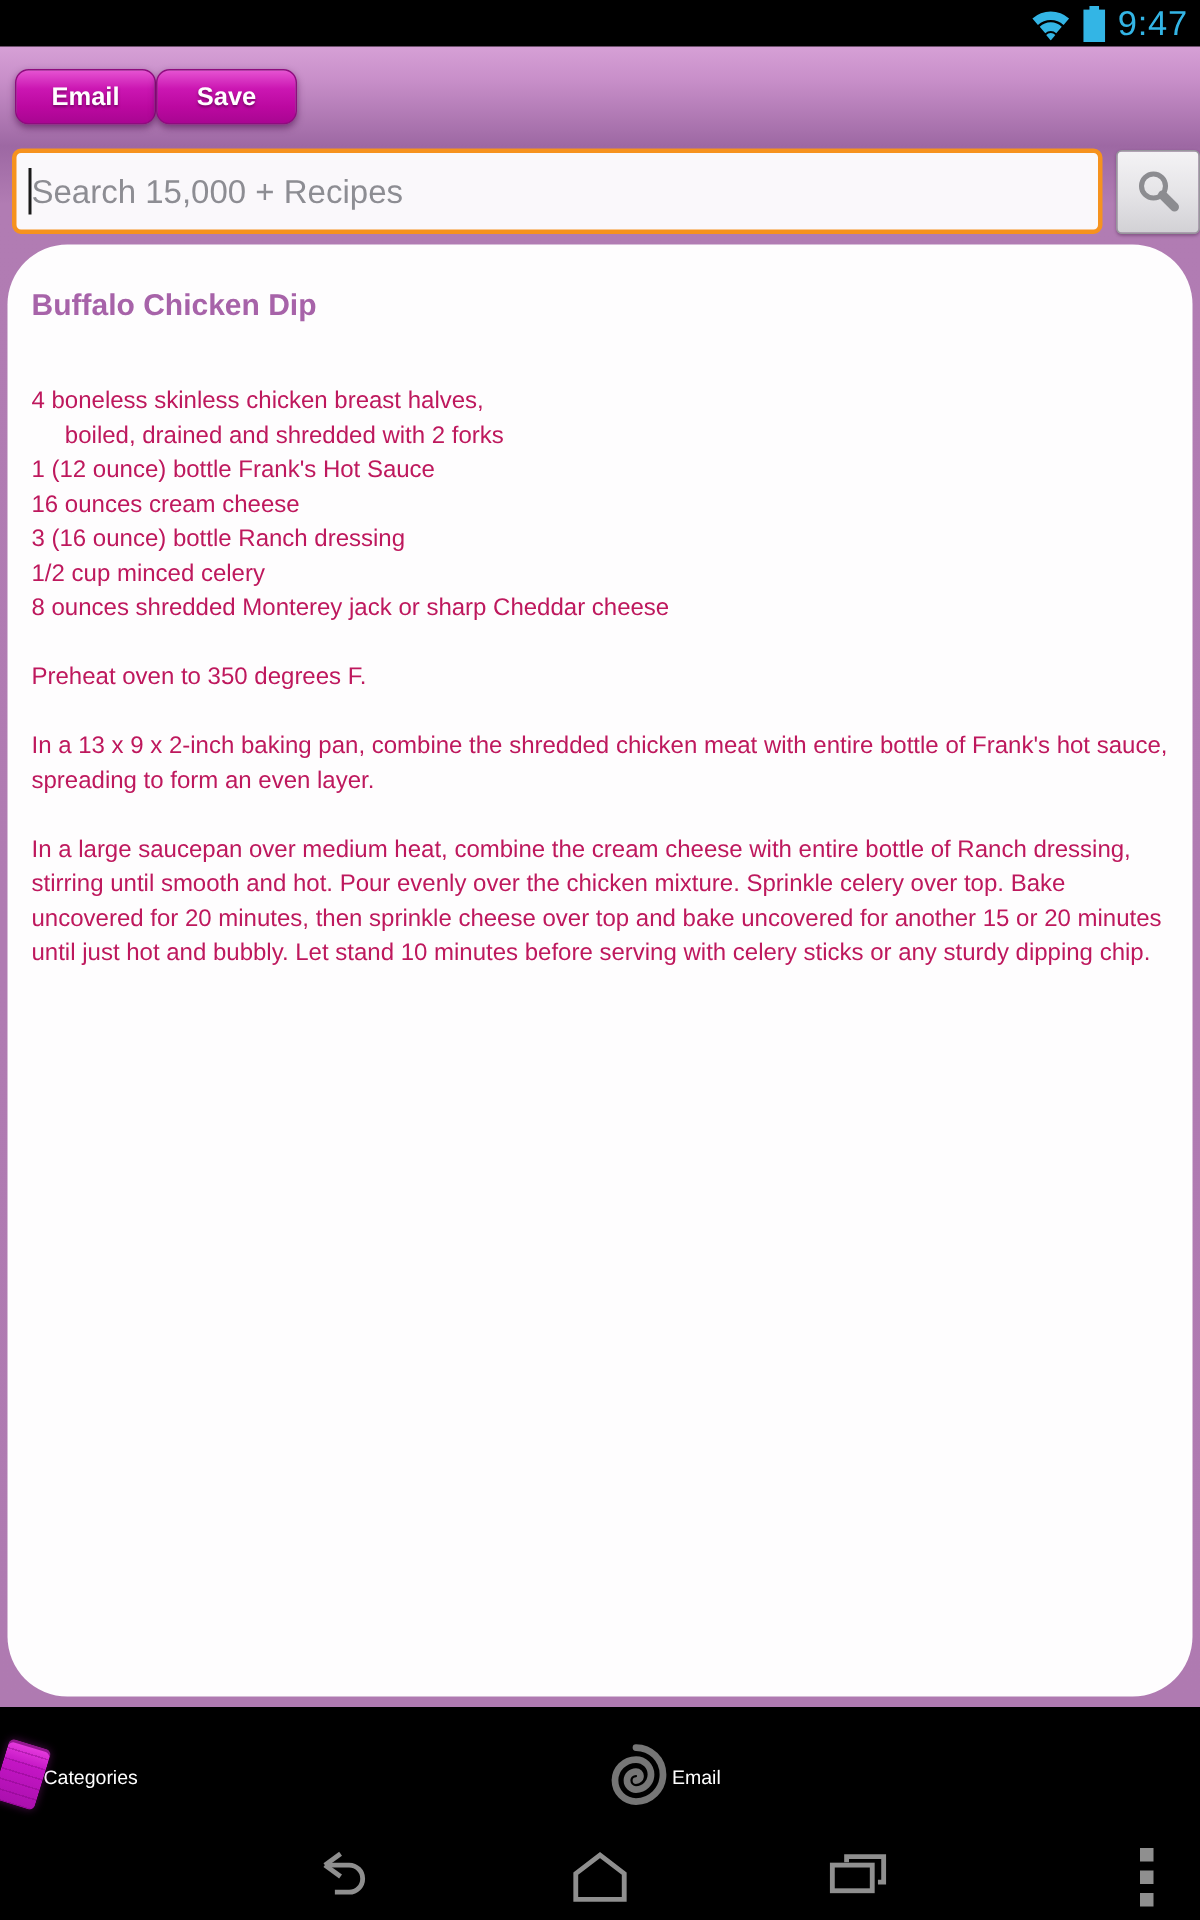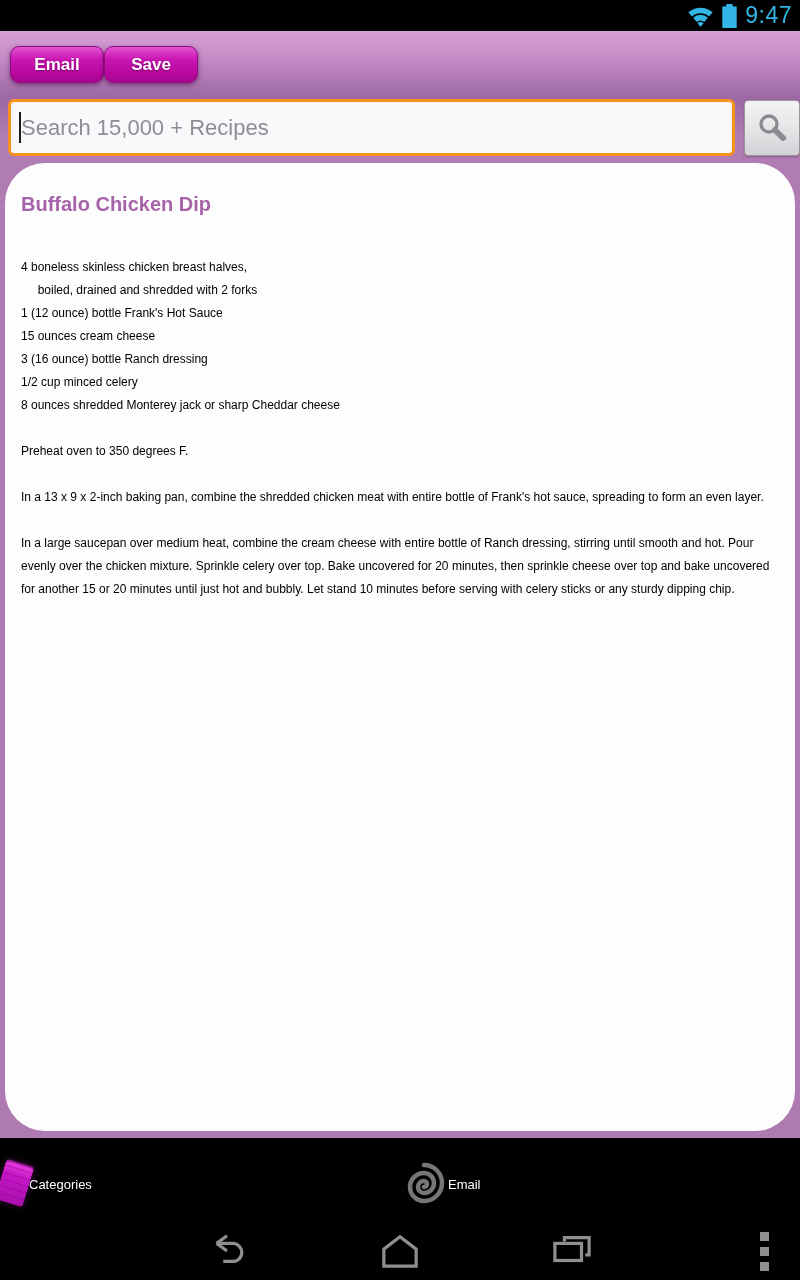--- a/index.html
+++ b/index.html
@@ -28,21 +28,21 @@
     font-size:22px; color:#333; padding:0 10px; outline:none; font-family:"Liberation Sans", sans-serif; }
   .search-input::placeholder { color:#8d8d93; opacity:1; }
   .caret { position:absolute; left:11px; top:13px; width:2px; height:31px; background:#1a1a1a; }
   .search-btn { width:56px; height:56px; margin-top:1px; border:1px solid #97979c; border-radius:4px;
     background:linear-gradient(180deg,#f4f3f5 0%, #e4e3e6 55%, #d2d1d5 100%);
     display:flex; align-items:center; justify-content:center; cursor:pointer; box-shadow:0 1px 2px rgba(60,20,60,.35); }
 
   
   .card { flex:1; margin:7px 5px 7px 5px; background:#fefdfe; border-radius:40px; padding:27px 16px; overflow:hidden; }
   .recipe-title { color:#a763a9; font-size:20px; font-weight:bold; margin:3px 0 13px 0; }
-  .recipe-body { font-size:12px; color:#000000; line-height:23px;margin-top:40px; }
+  .recipe-body { font-size:16px; color:#be185d; line-height:23px;margin-top:40px; }
   .ingredients .line { white-space:pre-wrap; }
   .recipe-body p { margin-top:23px; white-space:pre-wrap; }
 
   
   .bottom-nav { position:absolute; top:1138px; left:0; width:800px; height:84px; background:#000;
     display:flex; align-items:stretch; }
   .nav-item { flex:1; display:flex; align-items:center; justify-content:flex-start;
     padding-top:6px; cursor:pointer; }
   .nav-icon { height:52px; display:flex; align-items:center; justify-content:center; }
   .nav-label { color:#fff; font-size:13px; margin-top:2px; }
@@ -99,21 +99,21 @@
     </div>
 
     <div class="card">
       <div class="recipe-title">Buffalo Chicken Dip</div>
       <div class="recipe-body">
         <div class="ingredients">
 
         <div class="line">4 boneless skinless chicken breast halves,</div>
             <div class="line">     boiled, drained and shredded with 2 forks</div>
             <div class="line">1 (12 ounce) bottle Frank's Hot Sauce</div>
-            <div class="line">15 ounces cream cheese</div>
+            <div class="line">16 ounces cream cheese</div>
             <div class="line">3 (16 ounce) bottle Ranch dressing</div>
             <div class="line">1/2 cup minced celery</div>
             <div class="line">8 ounces shredded Monterey jack or sharp Cheddar cheese</div>
           </div>
         <div class="paragraphs">
 
         <p>Preheat oven to 350 degrees F.</p>
             <p>In a 13 x 9 x 2-inch baking pan, combine the shredded chicken meat with entire bottle of Frank's hot sauce, spreading to form an even layer.</p>
             <p>In a large saucepan over medium heat, combine the cream cheese with entire bottle of Ranch dressing, stirring until smooth and hot. Pour evenly over the chicken mixture. Sprinkle celery over top. Bake uncovered for 20 minutes, then sprinkle cheese over top and bake uncovered for another 15 or 20 minutes until just hot and bubbly. Let stand 10 minutes before serving with celery sticks or any sturdy dipping chip.</p>
           </div>

